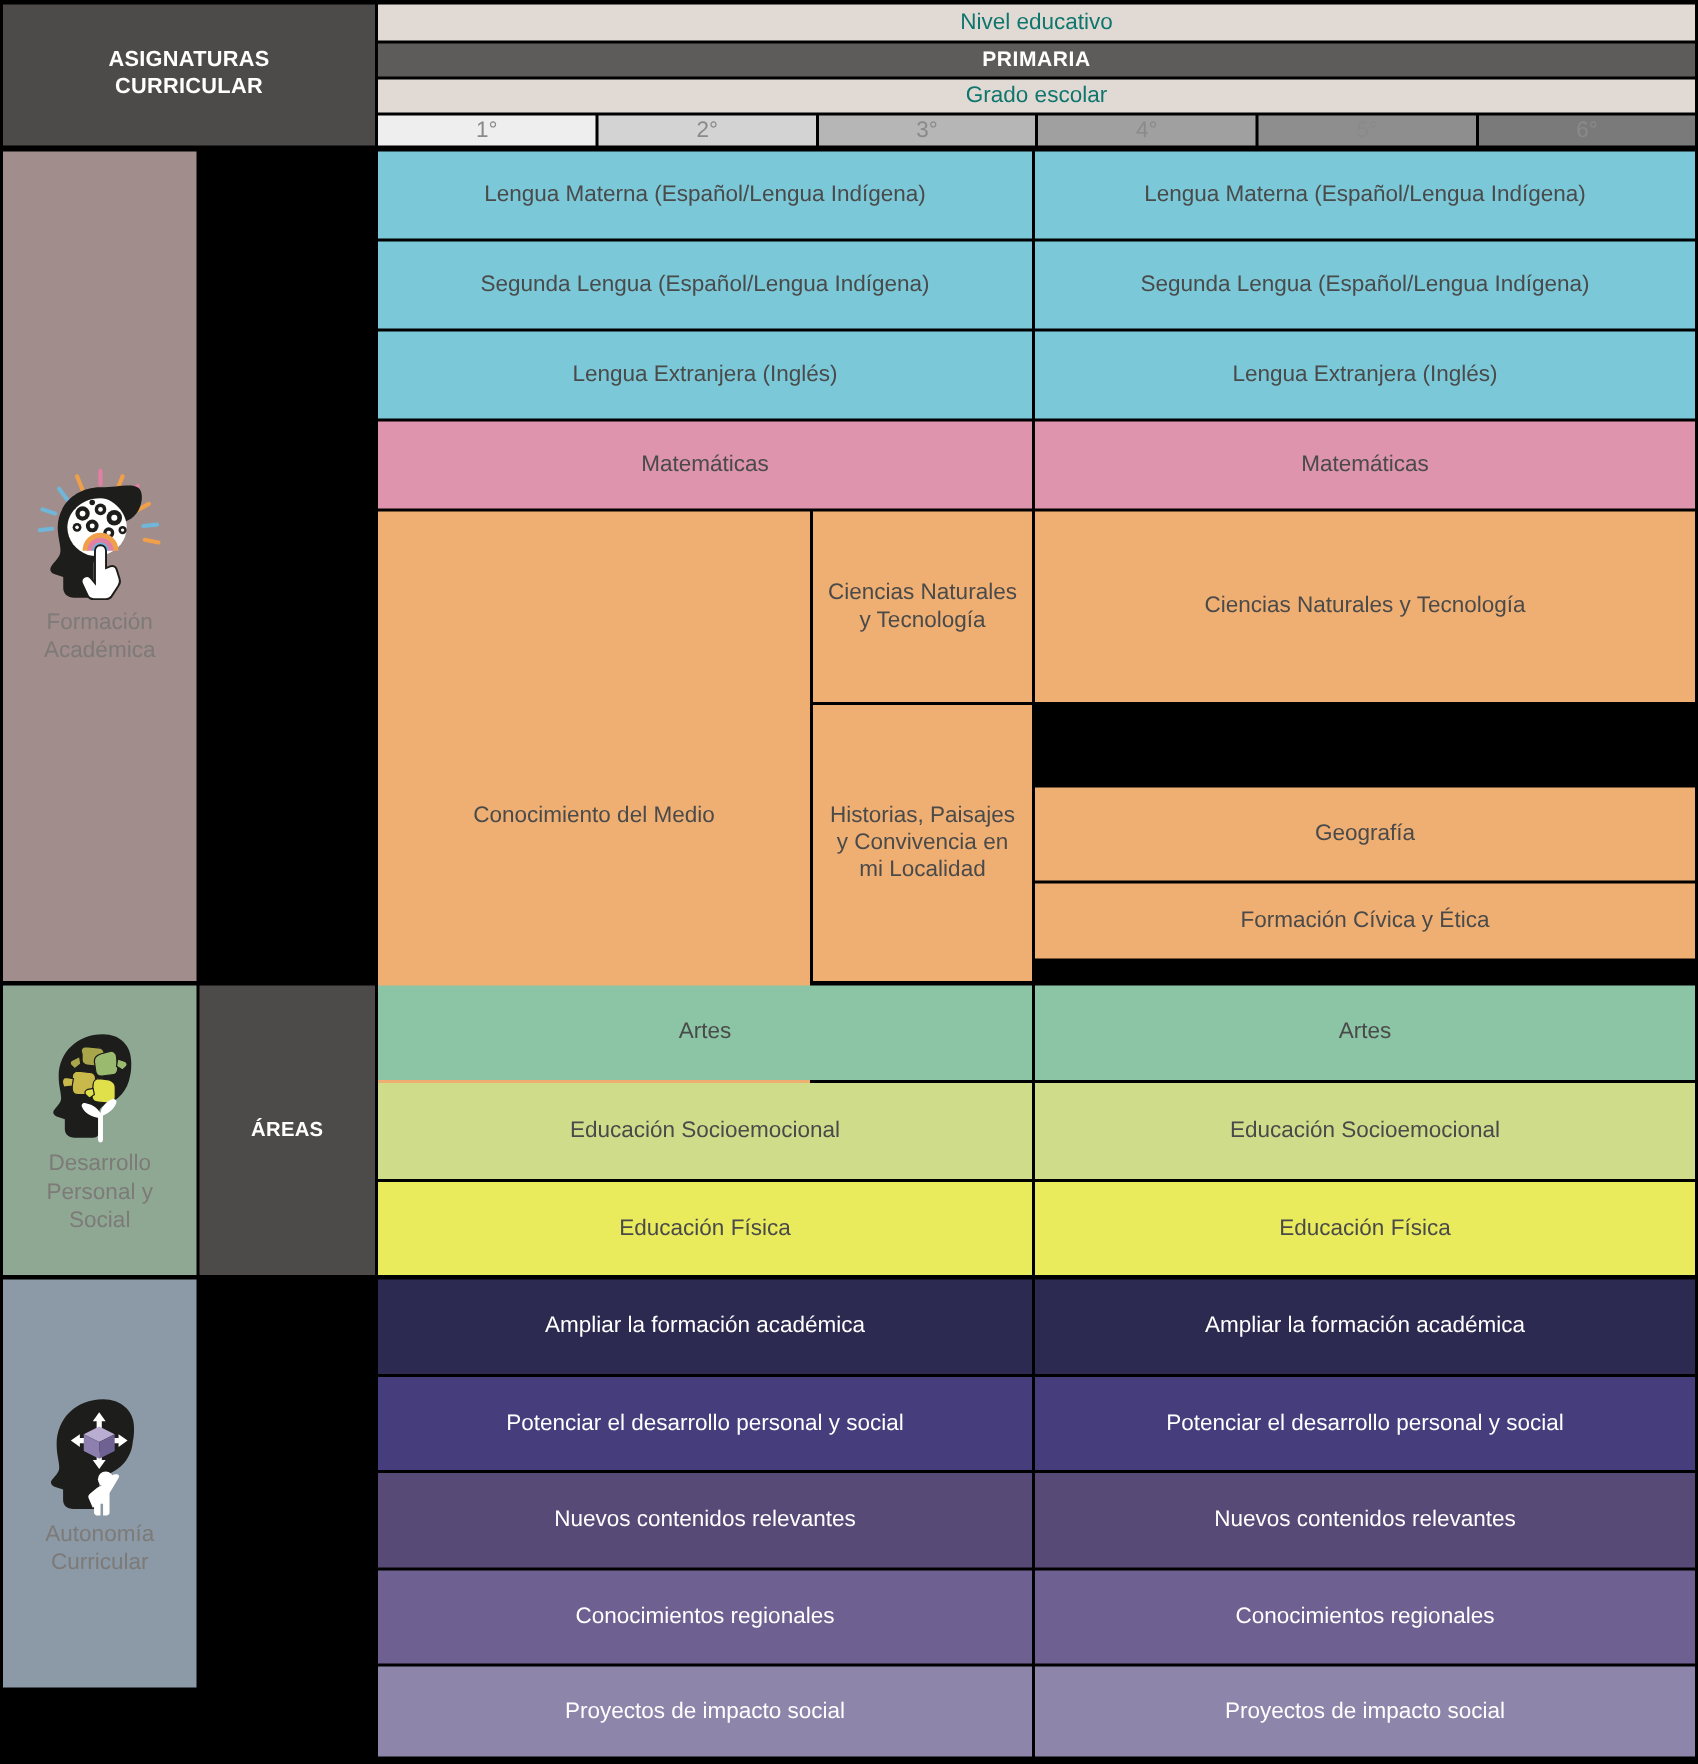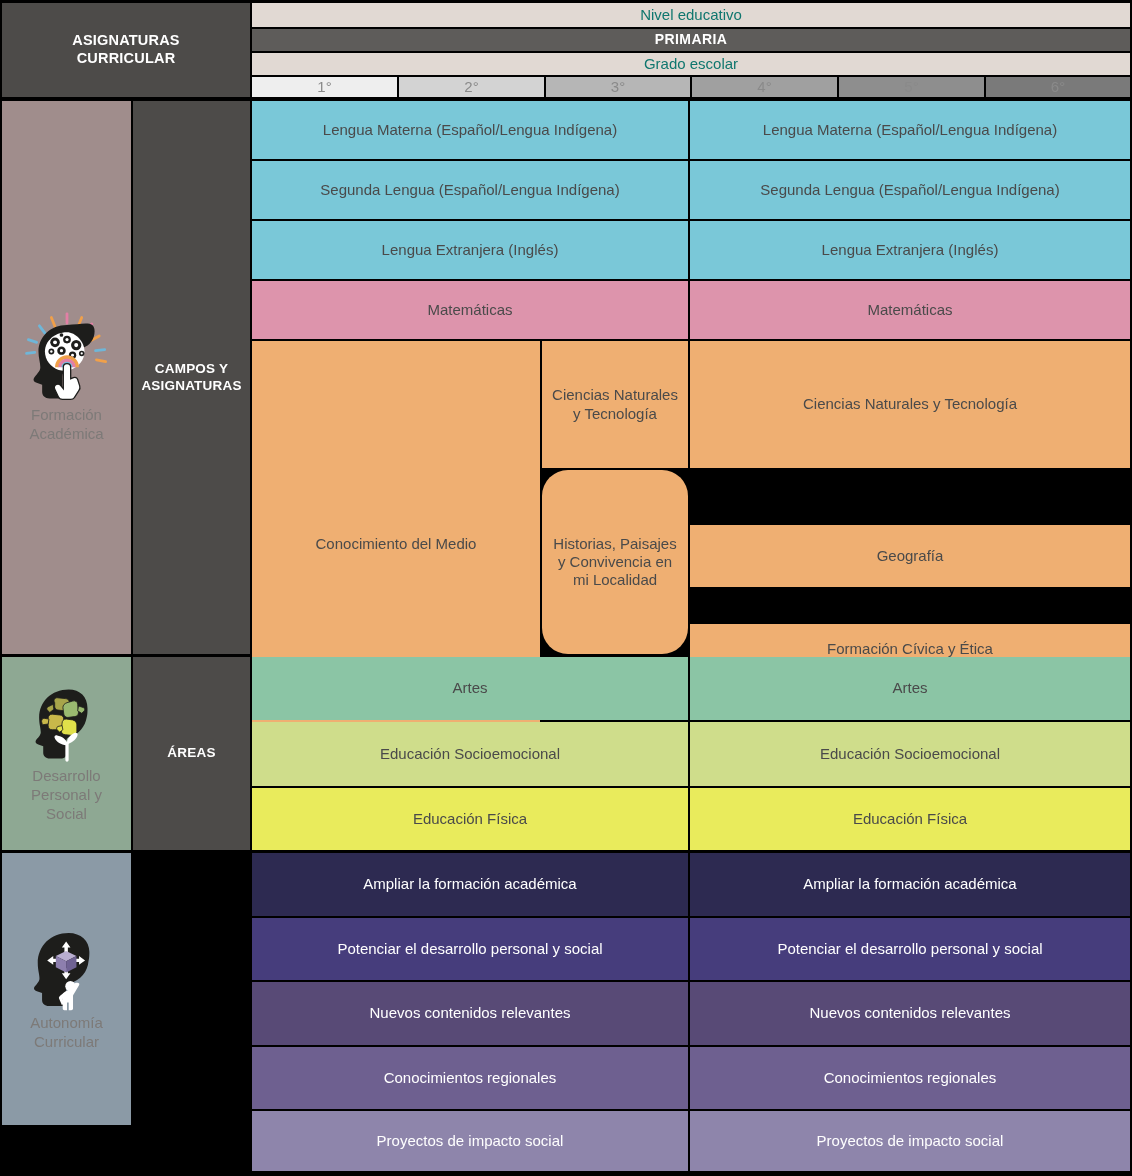--- a/index.html
+++ b/index.html
@@ -183,45 +183,41 @@
       <path d="M42.5 60a7.5 7.5 0 0 1 15 0" fill="none" stroke="#e27fa5" stroke-width="4"></path>
       <path d="M46 60a4 4 0 0 1 8 0" fill="none" stroke="#6fb6d8" stroke-width="4"></path>
       <path fill="#ffffff" stroke="#1d1d1b" stroke-width="1.4" d="M50 56c2.4 0 4 1.7 4 4.1v12.4l3-1.2c2-.8 4 .2 4.6 2l2.2 7c.5 1.8.3 3.6-.8 5L58 93c-1 1.4-2.5 2-4 2H45c-2 0-3.6-1-4.4-2.8l-4-8.6c-.9-2 0-4.1 2-4.9 1.7-.7 3.5-.1 4.6 1.3l2.8 3.4V60.1c0-2.4 1.6-4.1 4-4.1z"></path>
     </svg>
     <div class="icon-label">
       <div>Formación</div>
       <div>Académica</div>
     </div>
   </div>
 
-  <div class="cell name-col" style="left:133px;top:101px;width:117px;height:553px;">
-    <span>CAMPOS Y</span>
-    <span>ASIGNATURAS</span>
-  </div>
 
   <div class="cell subj c-blue" style="left:252px;top:101px;width:436px;height:58px;">Lengua Materna (Español/Lengua Indígena)</div>
   <div class="cell subj c-blue" style="left:690px;top:101px;width:440px;height:58px;">Lengua Materna (Español/Lengua Indígena)</div>
 
   <div class="cell subj c-blue" style="left:252px;top:161px;width:436px;height:58px;">Segunda Lengua (Español/Lengua Indígena)</div>
   <div class="cell subj c-blue" style="left:690px;top:161px;width:440px;height:58px;">Segunda Lengua (Español/Lengua Indígena)</div>
 
   <div class="cell subj c-blue" style="left:252px;top:221px;width:436px;height:58px;">Lengua Extranjera (Inglés)</div>
   <div class="cell subj c-blue" style="left:690px;top:221px;width:440px;height:58px;">Lengua Extranjera (Inglés)</div>
 
   <div class="cell subj c-pink" style="left:252px;top:281px;width:436px;height:58px;">Matemáticas</div>
   <div class="cell subj c-pink" style="left:690px;top:281px;width:440px;height:58px;">Matemáticas</div>
 
   <div class="cell subj c-orange" style="left:252px;top:341px;width:288px;height:407px;">Conocimiento del Medio</div>
 
   <div class="cell subj c-orange" style="left:542px;top:341px;width:146px;height:127px;padding:2px 6px;">Ciencias Naturales y Tecnología</div>
-  <div class="cell subj c-orange" style="left:542px;top:470px;width:146px;height:184px;padding:2px 6px;border-radius:26px;">Historias, Paisajes y Convivencia en mi Localidad</div>
+  <div class="cell subj c-orange" style="left:542px;top:470px;width:146px;height:184px;padding:2px 6px;">Historias, Paisajes y Convivencia en mi Localidad</div>
 
   <div class="cell subj c-orange" style="left:690px;top:341px;width:440px;height:127px;">Ciencias Naturales y Tecnología</div>
   <div class="cell subj c-orange" style="left:690px;top:525px;width:440px;height:62px;">Geografía</div>
-  <div class="cell subj c-orange" style="left:690px;top:589px;width:440px;height:50px;margin-top:35px;">Formación Cívica y Ética</div>
+  <div class="cell subj c-orange" style="left:690px;top:589px;width:440px;height:50px;">Formación Cívica y Ética</div>
 
   <div class="cell icon-col comp-b" style="left:2px;top:657px;width:129px;height:193px;">
     <svg class="icon-art" viewBox="0 0 100 100" style="width:82px;height:82px;">
       <path fill="#1d1d1b" d="M52 8C31 8 16 23 16 42c0 8 2 13 2 18 0 4-4 7-6 10-1 2 0 4 3 5l6 2v8c0 4 3 7 8 7h15c3 0 5-2 5-5V72c0-3 1-5 4-6 12-4 19-13 21-24 1-4 1-7 1-11C75 17 66 8 52 8z"></path>
       <g stroke="#1d1d1b" stroke-width="1">
         <path fill="#a8a54a" d="M35 24c-2-3 0-6 3-6l10 1c3 0 5 2 5 5l-1 7c0 2-2 3-4 3l-9-1c-2 0-4-2-4-4z"></path>
         <path fill="#a8a54a" d="M33 26l-6 3c-2 1-2 3-1 4l3 3 5-4z"></path>
         <path fill="#c9b84a" d="M32 38c-3 0-5 2-5 5v9c0 3 2 5 5 5h8c3 0 5-2 5-5l1-8c0-3-2-5-5-5z"></path>
         <path fill="#c9b84a" d="M28 44l-6-1c-2 0-3 2-3 4l1 4 7-1z"></path>
         <path fill="#9aba70" d="M57 22c3-1 6 1 6 4l1 10c0 3-2 5-5 5l-8 1c-3 0-5-2-5-5l-1-7c0-3 2-5 5-6z"></path>

